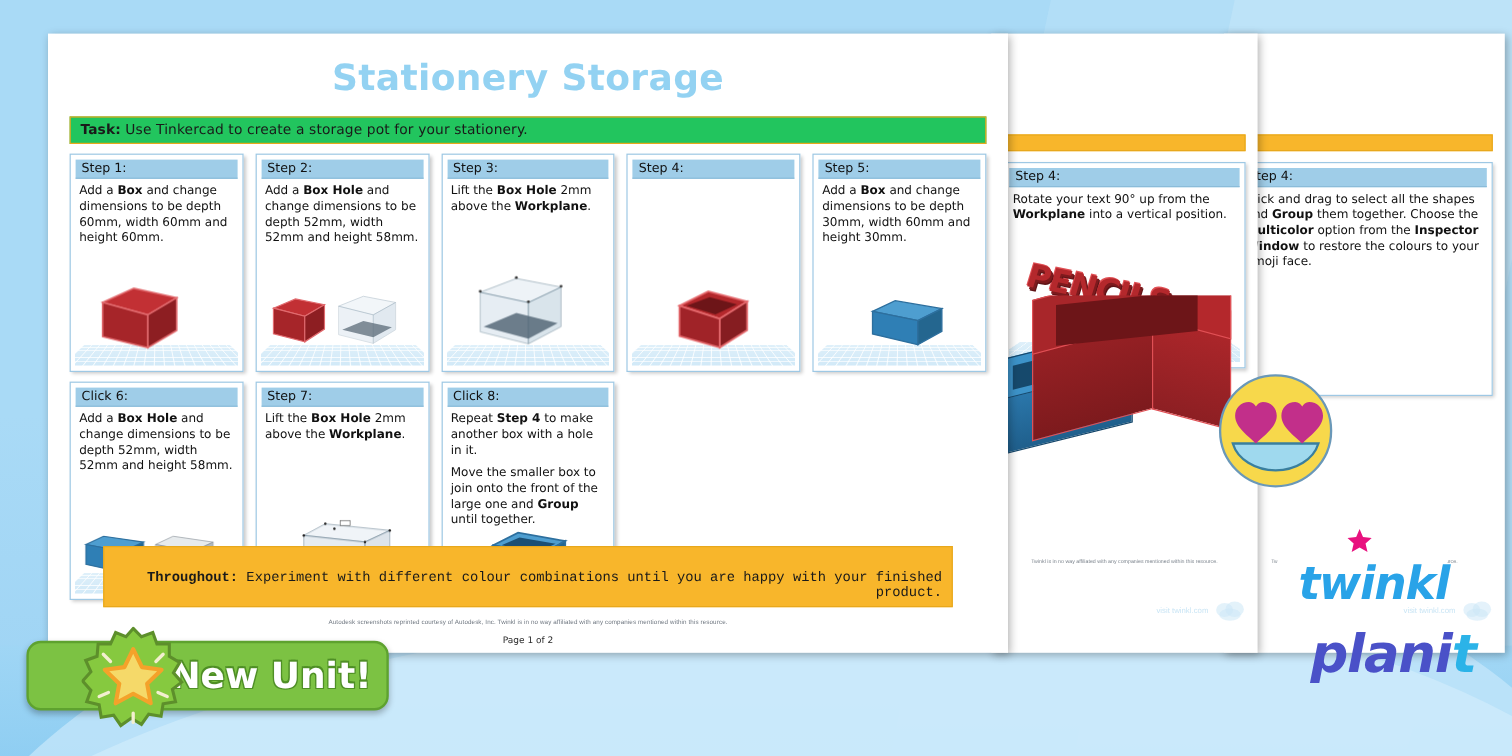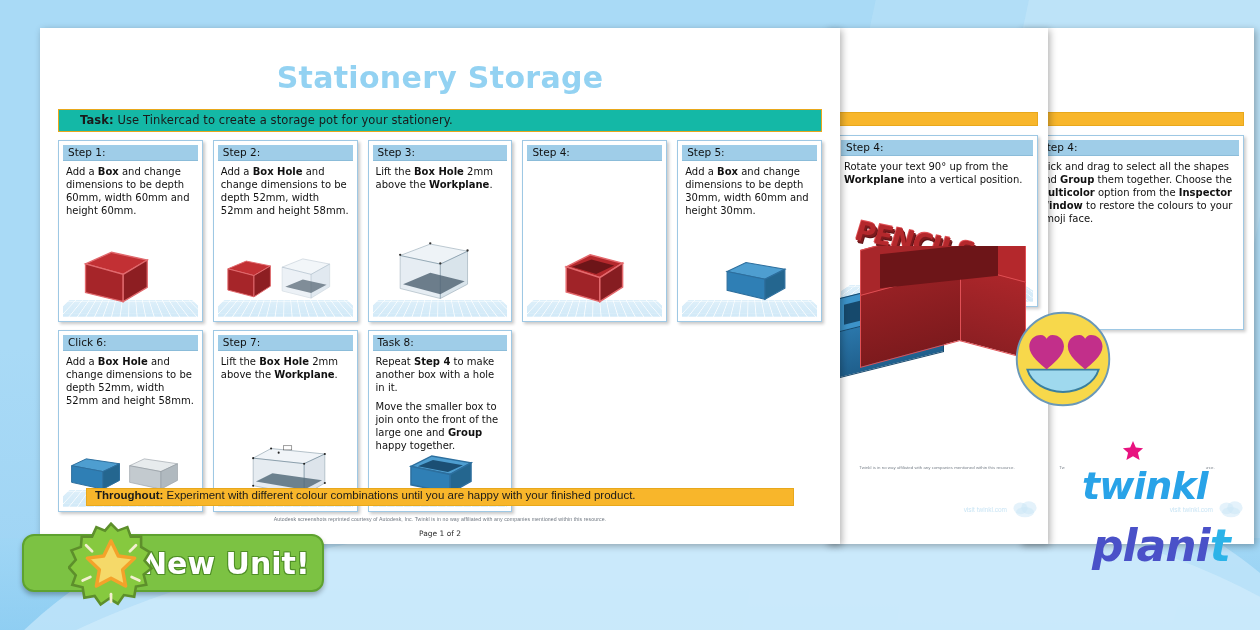--- a/index.html
+++ b/index.html
@@ -28,25 +28,25 @@
   
   .sheet { position:absolute; background:#fff;
     box-shadow: 2px 2px 7px rgba(0,0,0,.30); }
   .sheet-3 { left:1020px; top:28px; width:234px; height:516px; }
   .sheet-2 { left:826px; top:28px; width:222px; height:516px; }
   .sheet-1 { left:40px; top:28px; width:800px; height:516px; }
 
   
   .p1-inner { position:absolute; inset:0; padding:0 12px; }
   .title { text-align:center; color:#93d2f2; font-weight:bold;
-    font-size:30px; letter-spacing:.3px; padding-top:32px;
+    font-size:30px; letter-spacing:.3px; padding-top:20px;
     font-family:"DejaVu Sans", sans-serif; }
 
-  .task-bar { margin:14px 6px 0 6px; background:#14b8a6;
-    border:1px solid #e8a81c; padding:3px 8px 4px 21px;
+  .task-bar { margin:14px 6px 0 6px; background:#22c55e;
+    border:1px solid #e8a81c; padding:3px 8px 4px 8px;
     font-size:11.5px; color:#1a1a1a; letter-spacing:.1px;
     font-family:"DejaVu Sans", sans-serif; }
   .task-bar b { font-weight:bold; }
 
   .grid { margin:8px 6px 0 6px; display:grid;
     grid-template-columns:repeat(5,1fr); gap:8px 10px; }
 
   .card { background:#fff; border:1px solid #9ec8e4;
     box-shadow:2px 2px 3px rgba(0,0,0,.22);
     height:182px; position:relative; overflow:hidden; }
@@ -64,22 +64,22 @@
   .stage.tall { height:100px; }
   .plane { position:absolute; left:-12%; bottom:-4px; width:124%; height:62px;
     background:
       repeating-linear-gradient(90deg, rgba(255,255,255,.85) 0 1px, transparent 1px 9px),
       repeating-linear-gradient(0deg, rgba(255,255,255,.85) 0 1px, transparent 1px 9px),
       linear-gradient(180deg,#dff0fa 0%, #cfe8f7 100%);
     transform:perspective(150px) rotateX(62deg); transform-origin:bottom center; }
 
   
   .bottom-bar { position:absolute; left:46px; right:46px; bottom:38px;
-    background:#f8b62b; border:1px solid #e8a81c; padding:0 8px 4px 8px;
-    font-size:11.5px; color:#1a1a1a; font-family:Liberation Sans, sans-serif; }
+    background:#f8b62b; border:1px solid #e8a81c; padding:19px 8px 4px 8px;
+    font-size:11.5px; color:#1a1a1a; font-family:Liberation Mono, monospace;text-align:right; }
   .bottom-bar b { font-weight:bold; }
   .credit { position:absolute; left:0; right:0; bottom:22px; text-align:center;
     font-size:5.2px; color:#6f7780; letter-spacing:.1px; }
   .pageno { position:absolute; left:0; right:0; bottom:6px; text-align:center;
     font-size:7.5px; color:#2a2a2a; font-family:"DejaVu Sans", sans-serif; }
 
   
   .sm-task { margin:0 10px; height:14px; background:#f8b62b;
     border:1px solid #e8a81c; margin-top:84px; }
   .sm-card { margin:9px 10px 0 10px; border:1px solid #9ec8e4; background:#fff;
@@ -326,24 +326,24 @@
              <circle cx="8" cy="62" r="1.5"></circle>
                 <circle cx="82" cy="76" r="1.5"></circle>
              <circle cx="112" cy="58" r="1.5"></circle>
                 <circle cx="45" cy="14" r="1.5"></circle>
               </g>
              <rect x="52" y="4" width="12" height="6" fill="#fff" stroke="#555" stroke-width=".8"></rect>
             </svg>
           </div>
         </div>
         <div class="card">
-          <div class="card-hd">Task 8:</div>
+          <div class="card-hd">Click 8:</div>
           <div class="card-tx">
             <p><span>Repeat </span><b>Step 4</b><span> to make another box with a hole in it.</span></p>
-            <p><span>Move the smaller box to join onto the front of the large one and </span><b>Group</b><span> happy together.</span></p>
+            <p><span>Move the smaller box to join onto the front of the large one and </span><b>Group</b><span> until together.</span></p>
           </div>
           <div class="stage">
             <div class="plane"></div>
             <svg viewBox="0 0 120 90" style="position: absolute; left: 26px; bottom: 6px; width: 84px; height: 52px;">
               <polygon points="8,30 44,12 112,24 76,44" fill="#4e9ed0" stroke="#2d6f9e" stroke-width="2.5"></polygon>
              <polygon points="20,30 46,19 98,28 72,40" fill="#1b4f74"></polygon>
              <polygon points="8,30 76,44 76,76 8,62" fill="#2f7fb5" stroke="#2d6f9e" stroke-width="2.5"></polygon>
              <polygon points="76,44 112,24 112,56 76,76" fill="#24668f" stroke="#2d6f9e" stroke-width="2.5"></polygon>
             </svg>
           </div>

